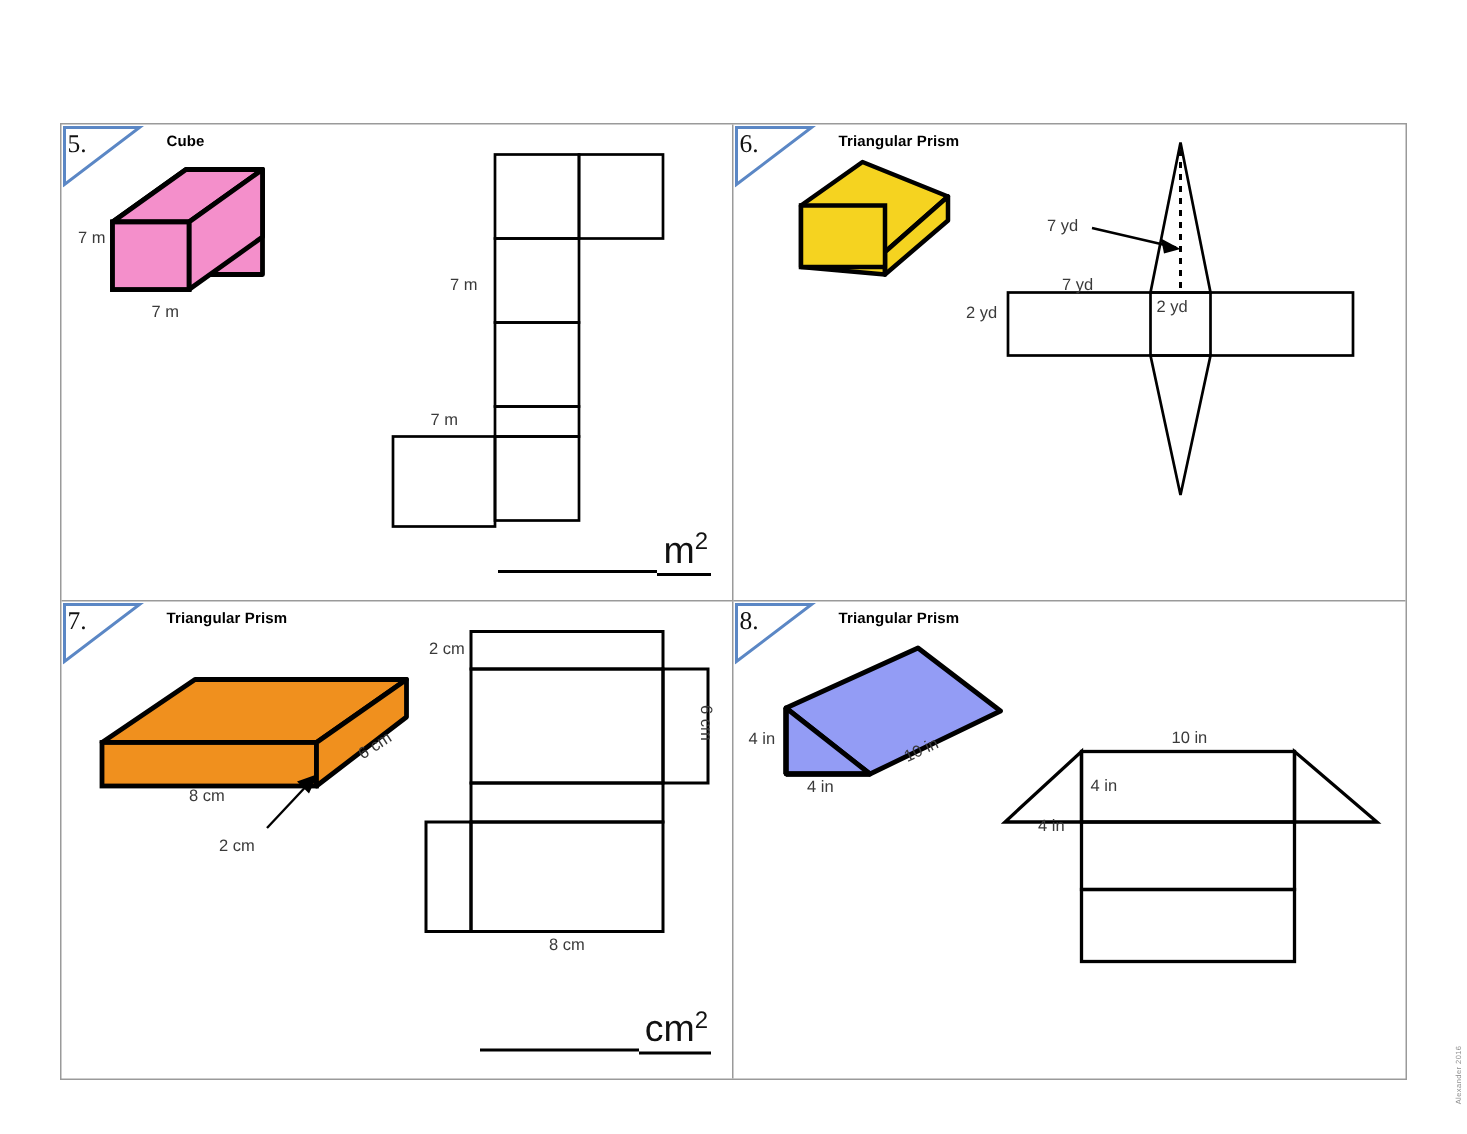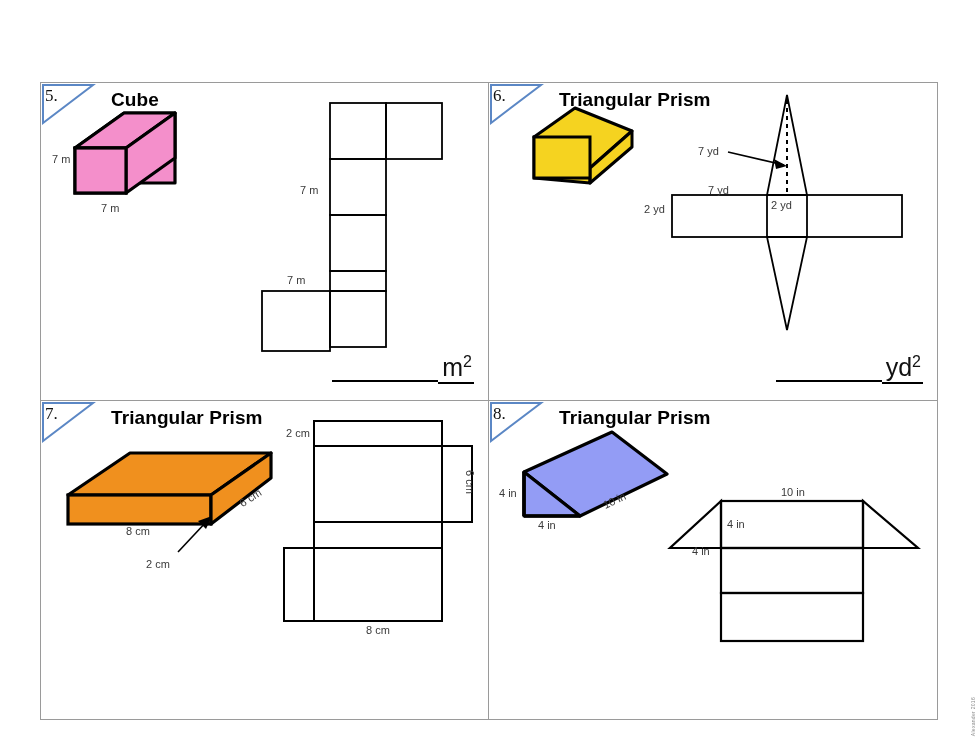--- a/index.html
+++ b/index.html
@@ -52,21 +52,21 @@
     top: 3px;
     font-size: 17px;
     font-weight: normal;
     color: #111;
     font-family: "Liberation Serif", serif;
   }
   .shape-title {
     position: absolute;
     top: 6px;
     left: 70px;
-    font-size: 19px;
+    font-size: 10px;
     font-weight: bold;
     color: #000;
     letter-spacing: .1px;
     white-space: nowrap;
   }
   .answer-line {
     position: absolute;
     bottom: 16px;
     right: 14px;
     display: flex;
@@ -136,36 +136,36 @@
     </div>
 
     <div class="cell c-right">
       <div class="corner">
         <svg width="62" height="42">
           <polygon points="2,40 2,2 52,2" fill="#ffffff" stroke="#5b87c5" stroke-width="2"></polygon>
         </svg>
         <span class="num">6.</span>
       </div>
       <div class="shape-title">Triangular Prism</div>
+    </div>
+
+    <div class="cell r-bottom">
+      <div class="corner">
+        <svg width="62" height="42">
+          <polygon points="2,40 2,2 52,2" fill="#ffffff" stroke="#5b87c5" stroke-width="2"></polygon>
+        </svg>
+        <span class="num">7.</span>
+      </div>
+      <div class="shape-title">Triangular Prism</div>
       <div class="answer-line">
         <div class="rule"></div>
         <div class="unit">
-          <span>yd</span><sup>2</sup>
+          <span>cm</span><sup>2</sup>
         </div>
       </div>
-    </div>
-
-    <div class="cell r-bottom">
-      <div class="corner">
-        <svg width="62" height="42">
-          <polygon points="2,40 2,2 52,2" fill="#ffffff" stroke="#5b87c5" stroke-width="2"></polygon>
-        </svg>
-        <span class="num">7.</span>
-      </div>
-      <div class="shape-title">Triangular Prism</div>
     </div>
 
     <div class="cell c-right r-bottom">
       <div class="corner">
         <svg width="62" height="42">
           <polygon points="2,40 2,2 52,2" fill="#ffffff" stroke="#5b87c5" stroke-width="2"></polygon>
         </svg>
         <span class="num">8.</span>
       </div>
       <div class="shape-title">Triangular Prism</div>

